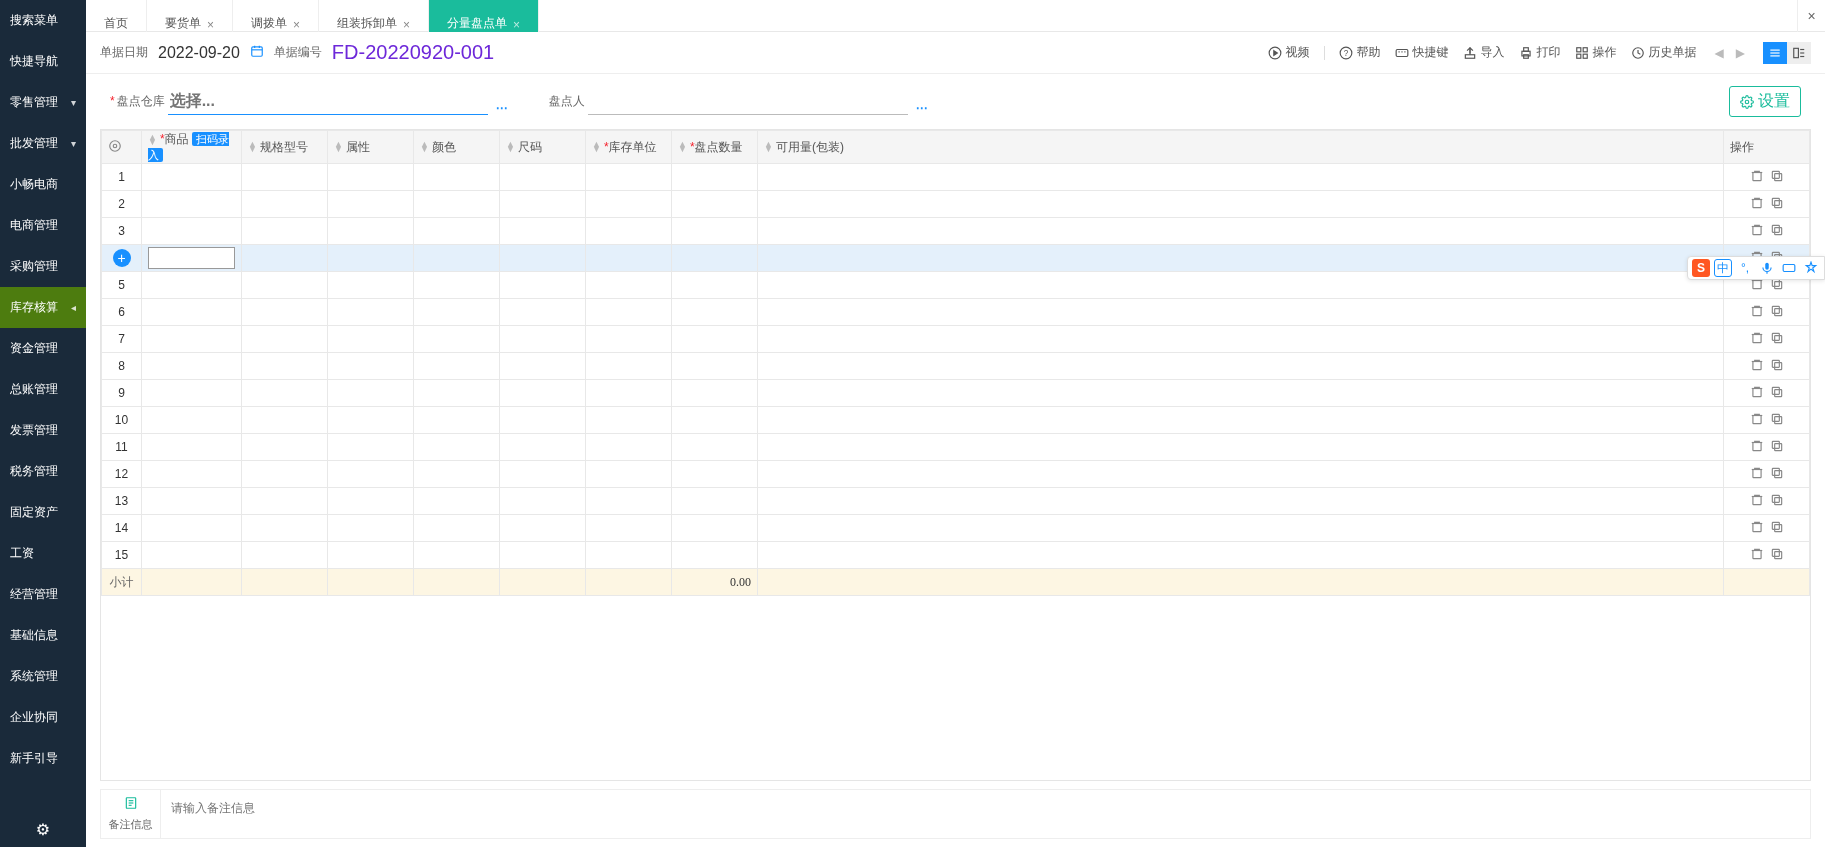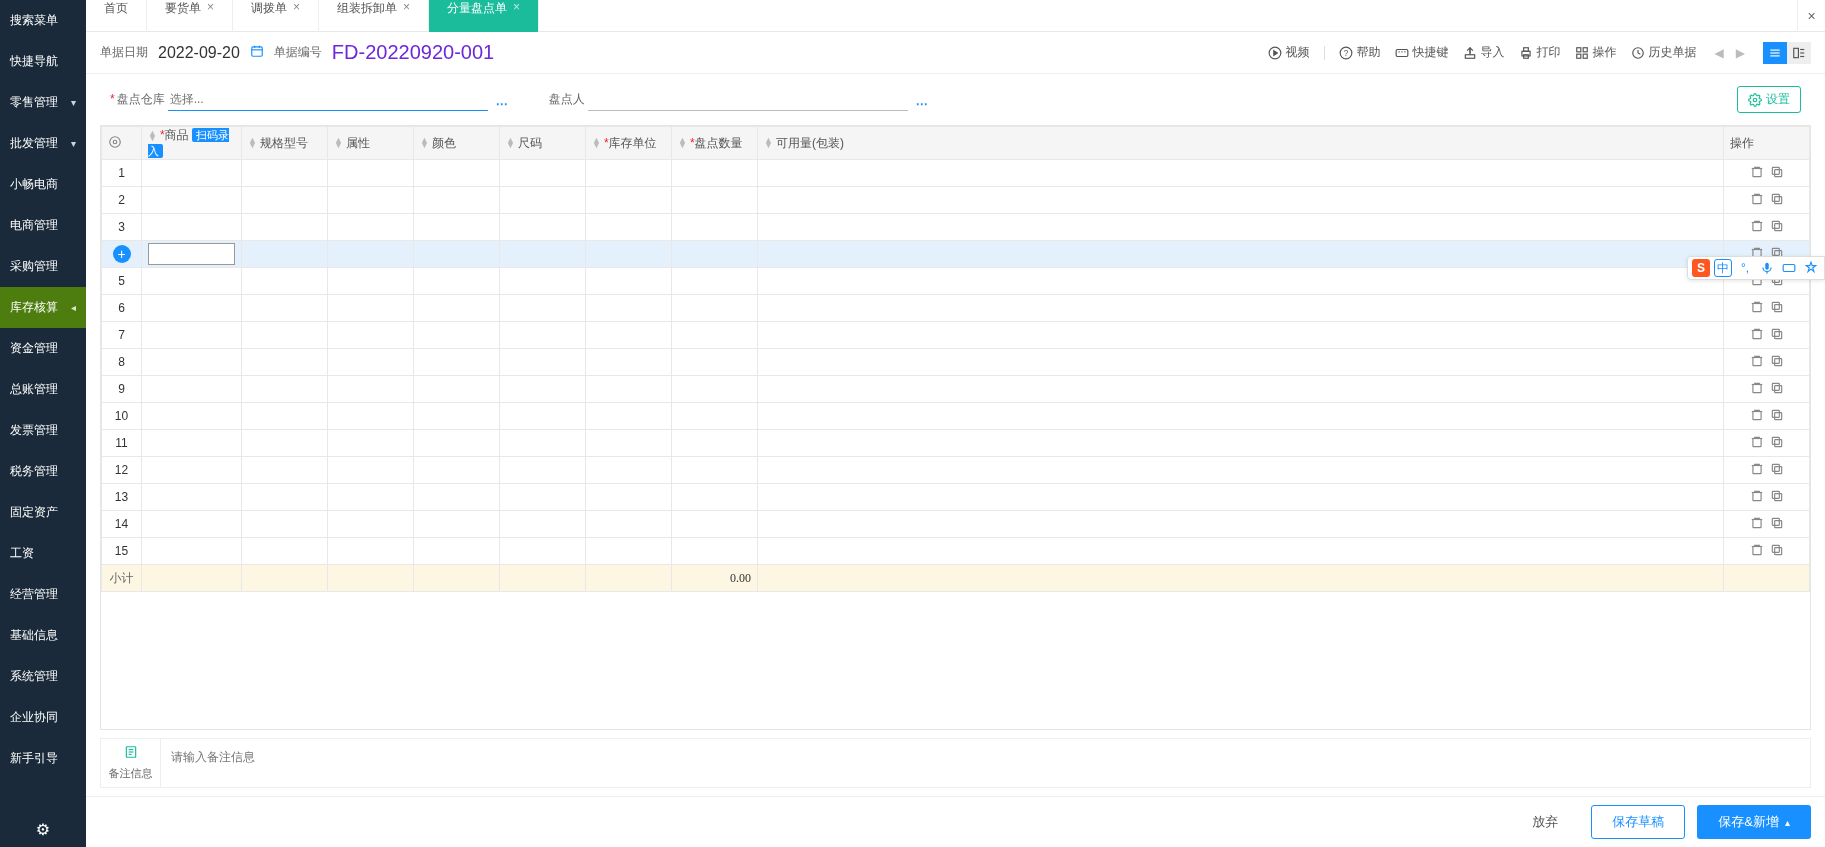--- a/index.html
+++ b/index.html
@@ -12,21 +12,21 @@
 .sidebar-item.active { background: #4d7c0f; }
 .sidebar-item .caret { font-size: 10px; opacity: 0.8; }
 .sidebar-footer { margin-top: auto; display: flex; justify-content: center; padding: 8px; }
 .gear { font-size: 16px; cursor: pointer; }
 
 
 .main { flex: 1; display: flex; flex-direction: column; min-width: 0; }
 
 
 .tabs { display: flex; align-items: center; border-bottom: 1px solid #e8e8e8; height: 32px; flex-shrink: 0; position: relative; }
-.tab { padding: 0 18px; height: 32px; display: flex; align-items: flex-start; gap: 6px; font-size: 12px; color: #555; border-right: 1px solid #eee; cursor: pointer; }
+.tab { padding: 0 18px; height: 32px; display: flex; align-items: flex-end; gap: 6px; font-size: 12px; color: #555; border-right: 1px solid #eee; cursor: pointer; }
 .tab.active { background: #1abc9c; color: #fff; }
 .tab-close { font-size: 12px; opacity: 0.7; cursor: pointer; }
 .tabs-end-close { margin-left: auto; width: 28px; height: 32px; display: flex; align-items: center; justify-content: center; border-left: 1px solid #eee; cursor: pointer; font-size: 14px; color: #666; }
 
 
 .toolbar { display: flex; align-items: center; height: 42px; padding: 0 14px; border-bottom: 1px solid #eee; flex-shrink: 0; gap: 8px; }
 .tb-left { display: flex; align-items: center; gap: 10px; }
 .tb-label { color: #666; font-size: 12px; }
 .tb-date { font-size: 16px; color: #333; font-weight: 500; }
 .tb-cal-icon { color: #1890ff; }
@@ -40,24 +40,24 @@
 .view-btn { width: 24px; height: 22px; display: flex; align-items: center; justify-content: center; background: #eee; cursor: pointer; }
 .view-btn.active { background: #1890ff; color: #fff; }
 
 
 .filters { display: flex; align-items: center; padding: 12px 24px; gap: 40px; flex-shrink: 0; }
 .filters-right { margin-left: auto; }
 .field { display: flex; align-items: center; gap: 3px; }
 .field .req { color: #f5222d; margin-right: 2px; }
 .field-label { color: #666; }
 .input-wrap { display: flex; align-items: flex-end; gap: 8px; }
-.input-underline { border: none; border-bottom: 1px solid #bbb; outline: none; padding: 4px 2px; width: 320px; font-size: 12px; background: transparent; }
+.input-underline { border: none; border-bottom: 1px solid #bbb; outline: none; padding: 4px 2px; width: 320px; font-size: 16px; background: transparent; font-weight: bold; }
 .input-underline.blue { border-bottom: 1px solid #1890ff; }
 .more-dots { color: #1890ff; cursor: pointer; font-weight: bold; letter-spacing: 1px; }
-.settings-btn { border: 1px solid #1abc9c; color: #1abc9c; background: #fff; padding: 4px 10px; border-radius: 3px; cursor: pointer; display: flex; align-items: center; gap: 4px; font-size: 12px; }
+.settings-btn { border: 1px solid #1abc9c; color: #1abc9c; background: #fff; padding: 4px 10px; border-radius: 3px; cursor: pointer; display: flex; align-items: center; gap: 4px; font-size: 16px; }
 
 
 .table-wrap { flex: 1; padding: 0 14px 8px 14px; min-height: 0; display: flex; flex-direction: column; }
 .table-scroll { flex: 1; border: 1px solid #e5e5e5; overflow: hidden; display: flex; flex-direction: column; }
 .grid { width: 100%; border-collapse: collapse; table-layout: fixed; }
 .grid th, .grid td { border: 1px solid #e8e8e8; height: 27px; font-size: 12px; padding: 0 6px; }
 .grid th { background: #f5f5f5; color: #555; font-weight: normal; text-align: left; position: relative; }
 .th-sort { color: #bbb; font-size: 9px; margin-right: 3px; display: inline-flex; flex-direction: column; line-height: 5px; vertical-align: middle; }
 .th-req { color: #f5222d; }
 .col-idx { width: 40px; text-align: center; }
@@ -716,28 +716,20 @@
               <rect x="4" y="3" width="16" height="18" rx="1"></rect>
               <line x1="8" y1="8" x2="16" y2="8"></line>
               <line x1="8" y1="12" x2="16" y2="12"></line>
               <line x1="8" y1="16" x2="13" y2="16"></line>
             </svg></span>
         <span class="label">备注信息</span>
       </div>
       <textarea class="remarks-input" placeholder="请输入备注信息" style=""></textarea>
     </div>
 
-    <div class="footer">
-      <button class="btn btn-text">放弃</button>
-      <button class="btn btn-outline">保存草稿</button>
-      <button class="btn btn-primary">
-          <span>保存&amp;新增</span>
-          <span class="chev">▴</span>
-        </button>
-    </div>
   </div>
 </div>
 
 <div class="ime-tray">
   <span class="ime-badge ime-s">S</span>
   <span class="ime-badge ime-zh">中</span>
   <span class="ime-badge" style="color:#1890ff">°,</span>
   <span class="ime-badge ime-mic">
       <svg viewBox="0 0 24 24" fill="currentColor">
         <rect x="9" y="3" width="6" height="12" rx="3"></rect>

